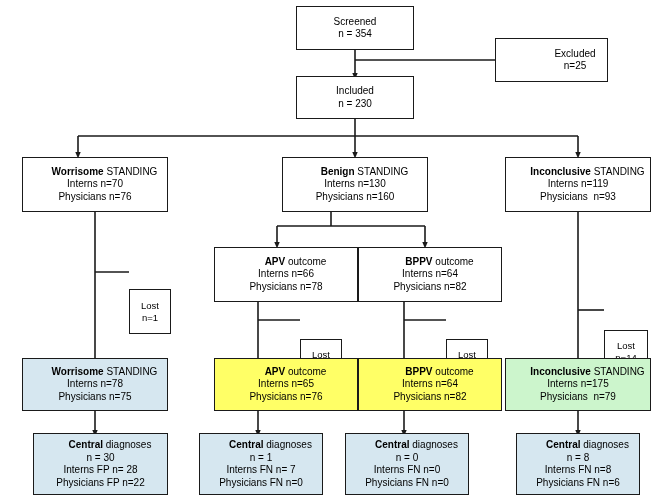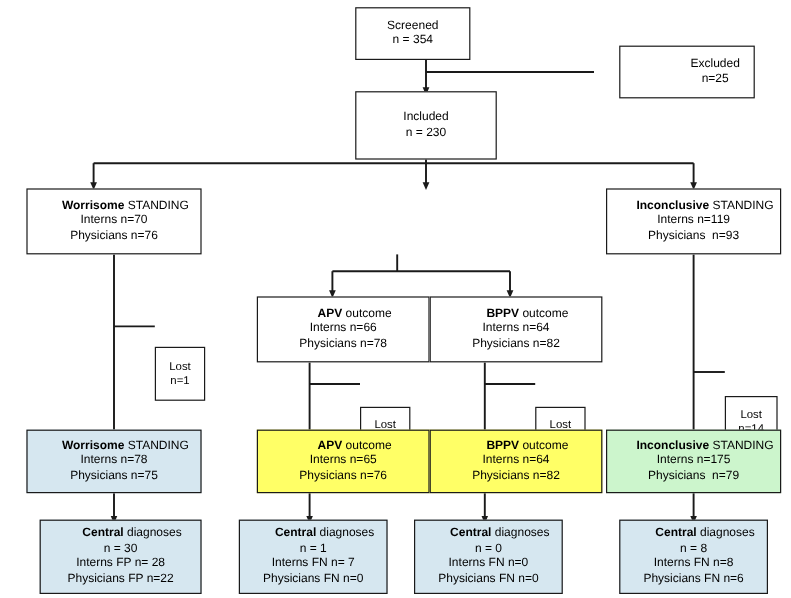--- a/index.html
+++ b/index.html
@@ -93,41 +93,46 @@
       <path d="M578 212 L578 358"></path>
       <path d="M578 310 L604 310"></path>
 
       <line x1="95" y1="411" x2="95" y2="433" marker-end="url(#arrowhead)"></line>
       <line x1="258" y1="411" x2="258" y2="433" marker-end="url(#arrowhead)"></line>
       <line x1="404" y1="411" x2="404" y2="433" marker-end="url(#arrowhead)"></line>
       <line x1="578" y1="411" x2="578" y2="433" marker-end="url(#arrowhead)"></line>
     </g>
   </svg>
 
-  <div class="node" style="left:296px; top:6px; width:96px; height:44px;">
+  <div class="node" style="left:296px; top:6px; width:118px; height:44px;">
     <span class="ln">Screened</span>
     <span class="ln">n = 354</span>
   </div>
 
-  <div class="node" style="left:516px; top:38px; width:113px; height:44px;padding-left:47px;">
+  <div class="node" style="left:495px; top:38px; width:113px; height:44px;padding-left:47px;">
     <span class="ln">Excluded</span>
     <span class="ln">n=25</span>
   </div>
 
-  <div class="node" style="left:296px; top:76px; width:118px; height:57px;">
+  <div class="node" style="left:296px; top:76px; width:118px; height:43px;">
     <span class="ln">Included</span>
     <span class="ln">n = 230</span>
   </div>
 
   <div class="node" style="left:22px; top:157px; width:146px; height:55px;">
     <span class="ln"><b>Worrisome</b><span> STANDING</span></span>
     <span class="ln">Interns n=70</span>
     <span class="ln">Physicians n=76</span>
   </div>
 
+  <div class="node" style="left:282px; top:157px; width:146px; height:55px;">
+    <span class="ln"><b>Benign</b><span> STANDING</span></span>
+    <span class="ln">Interns n=130</span>
+    <span class="ln">Physicians n=160</span>
+  </div>
 
   <div class="node" style="left:505px; top:157px; width:146px; height:55px;">
     <span class="ln"><b>Inconclusive</b><span> STANDING</span></span>
     <span class="ln">Interns n=119</span>
     <span class="ln">Physicians  n=93</span>
   </div>
 
   <div class="node node-small" style="left:129px; top:249px; width:42px; height:45px;">
     <span class="ln">Lost</span>
     <span class="ln">n=1</span>

